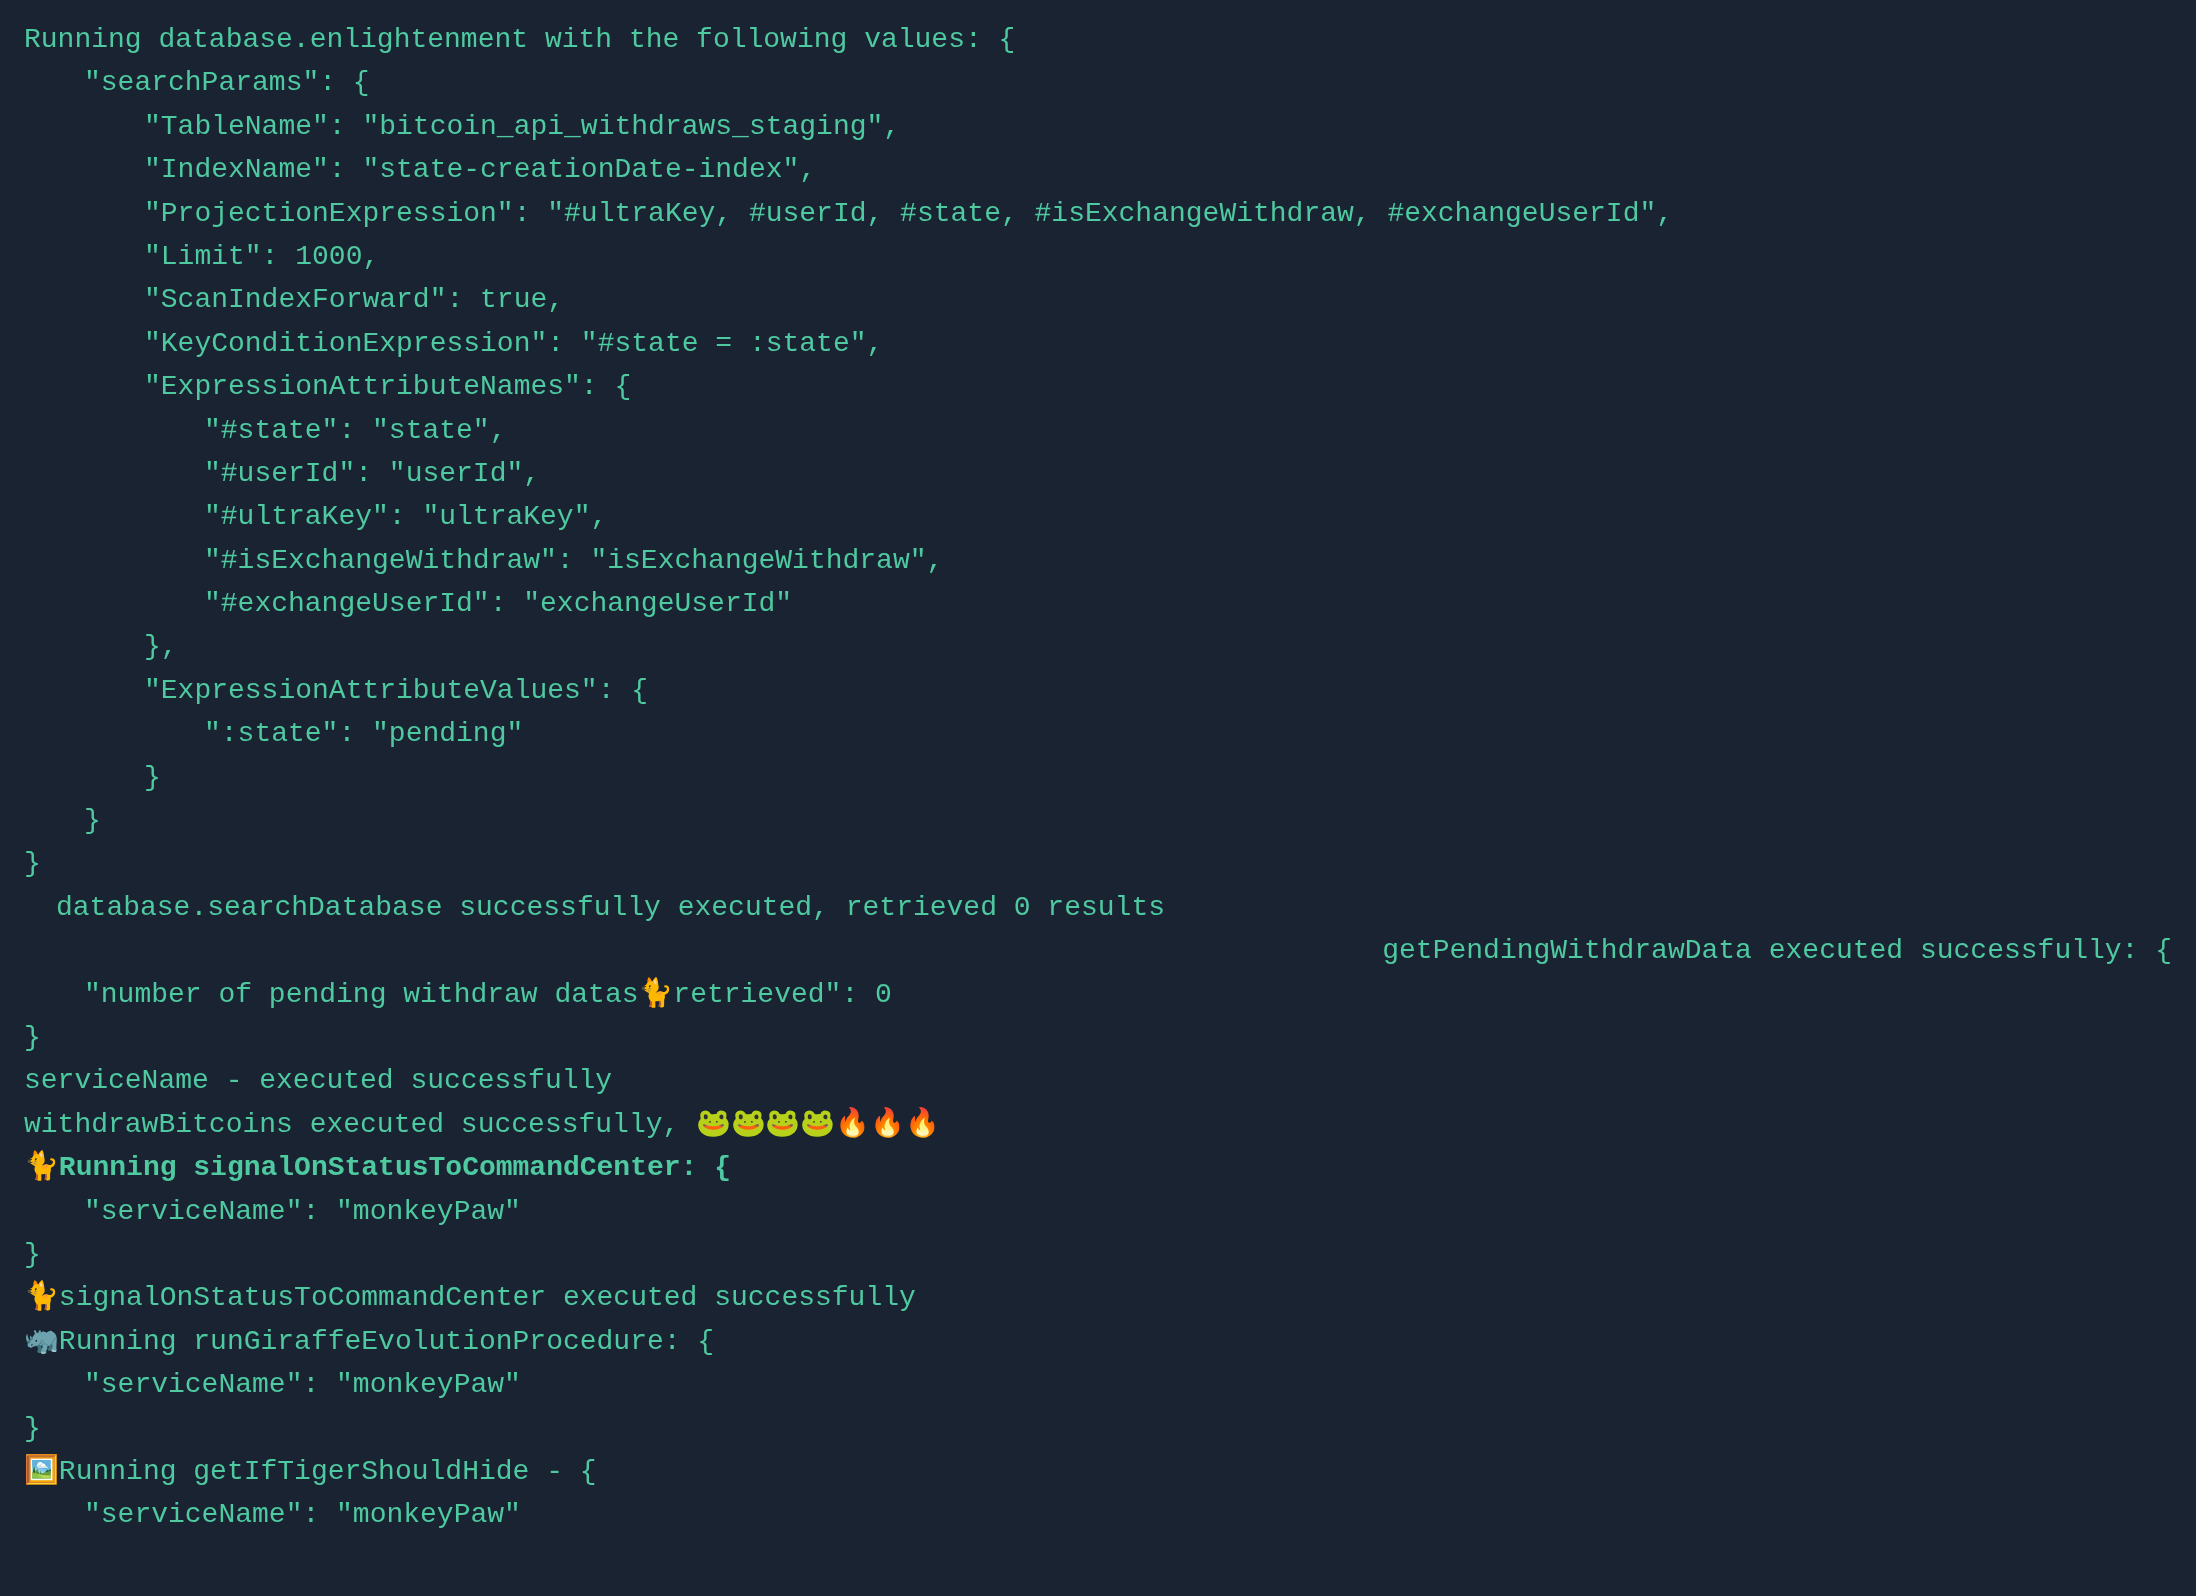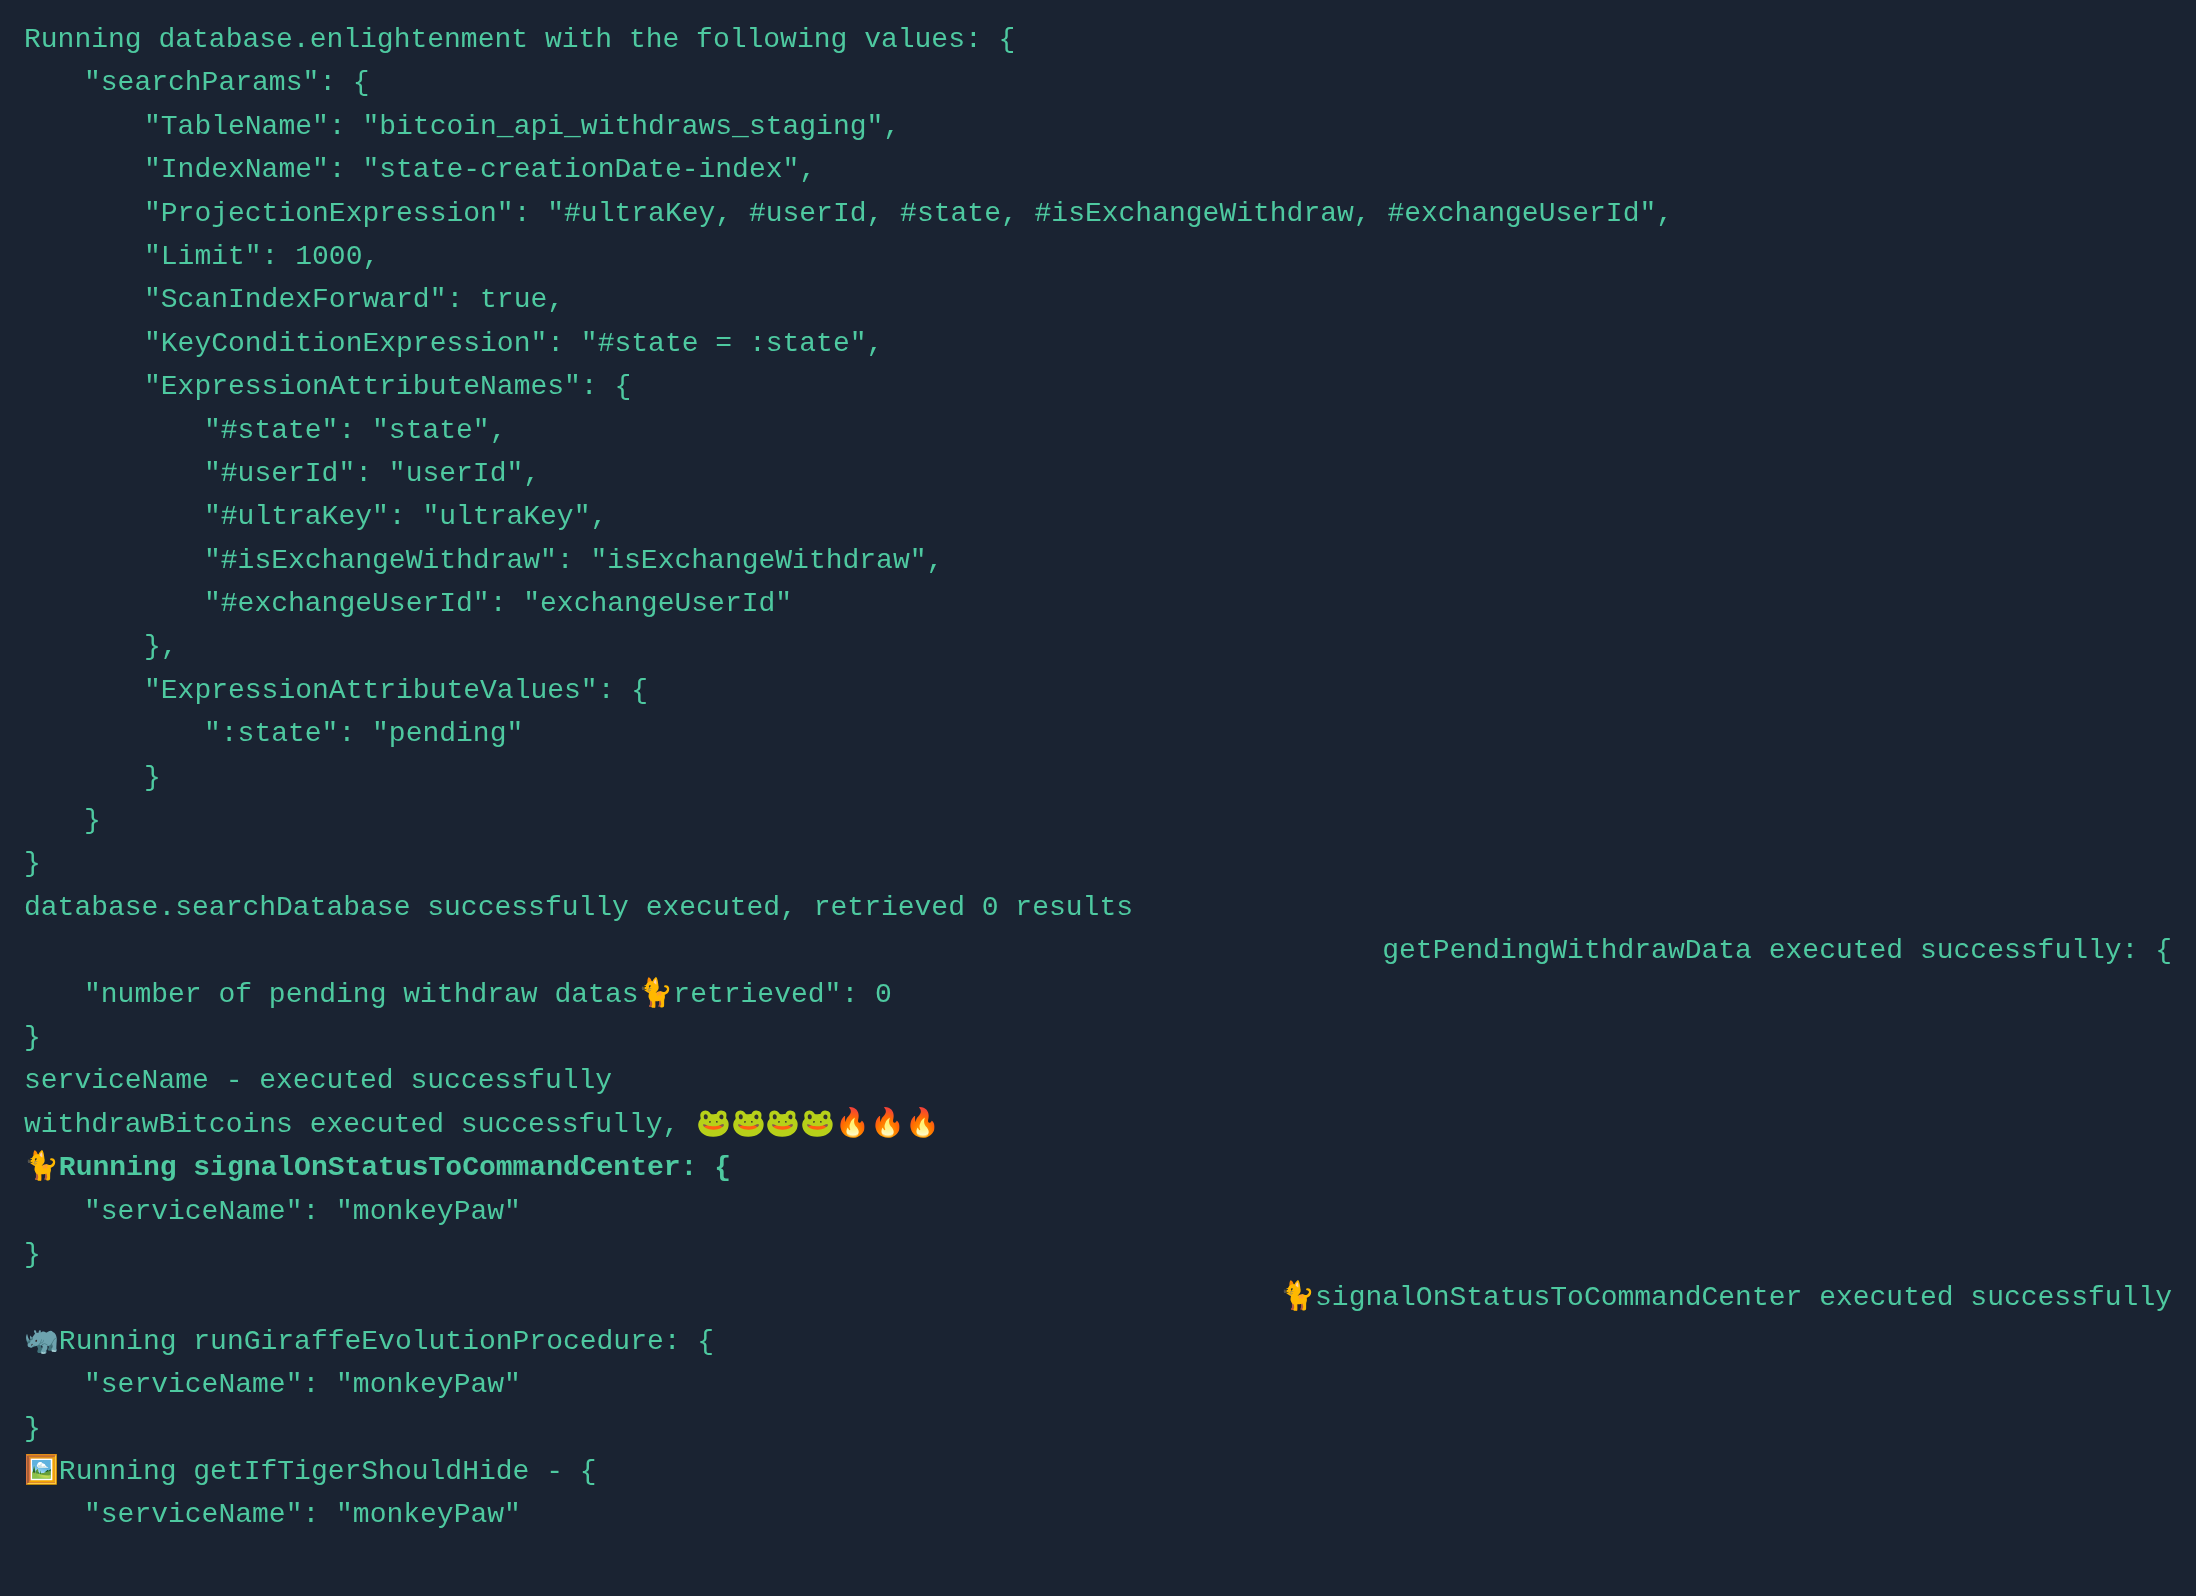--- a/index.html
+++ b/index.html
@@ -46,28 +46,28 @@
     <span class="line" style="padding-left: 180px;">"#userId": "userId",</span>
     <span class="line" style="padding-left: 180px;">"#ultraKey": "ultraKey",</span>
     <span class="line" style="padding-left: 180px;">"#isExchangeWithdraw": "isExchangeWithdraw",</span>
     <span class="line" style="padding-left: 180px;">"#exchangeUserId": "exchangeUserId"</span>
     <span class="line" style="padding-left: 120px;">},</span>
     <span class="line" style="padding-left: 120px;">"ExpressionAttributeValues": {</span>
     <span class="line" style="padding-left: 180px;">":state": "pending"</span>
     <span class="line" style="padding-left: 120px;">}</span>
     <span class="line" style="padding-left: 60px;">}</span>
     <span class="line" style="padding-left: 0px;">}</span>
-    <span class="line" style="padding-left: 0px;">database.searchDatabase successfully executed, retrieved 0 results</span>
+    <span class="line" style="padding-left: 0px; margin-left: 32px;">database.searchDatabase successfully executed, retrieved 0 results</span>
     <span class="line" style="padding-left: 0px; text-align: right;">getPendingWithdrawData executed successfully: {</span>
     <span class="line" style="padding-left: 60px;">"number of pending withdraw datas🐈retrieved": 0</span>
     <span class="line" style="padding-left: 0px;">}</span>
     <span class="line" style="padding-left: 0px;">serviceName - executed successfully</span>
     <span class="line" style="padding-left: 0px;">withdrawBitcoins executed successfully, 🐸🐸🐸🐸🔥🔥🔥</span>
     <span class="line" style="padding-left: 0px; font-weight: bold;">🐈Running signalOnStatusToCommandCenter: {</span>
     <span class="line" style="padding-left: 60px;">"serviceName": "monkeyPaw"</span>
     <span class="line" style="padding-left: 0px;">}</span>
-    <span class="line" style="padding-left: 0px; text-align: right;">🐈signalOnStatusToCommandCenter executed successfully</span>
+    <span class="line" style="padding-left: 0px;">🐈signalOnStatusToCommandCenter executed successfully</span>
     <span class="line" style="padding-left: 0px;">🦏Running runGiraffeEvolutionProcedure: {</span>
     <span class="line" style="padding-left: 60px;">"serviceName": "monkeyPaw"</span>
     <span class="line" style="padding-left: 0px;">}</span>
     <span class="line" style="padding-left: 0px;">🖼️Running getIfTigerShouldHide - {</span>
     <span class="line" style="padding-left: 60px;">"serviceName": "monkeyPaw"</span>
   </div>
 
 </body></html>

